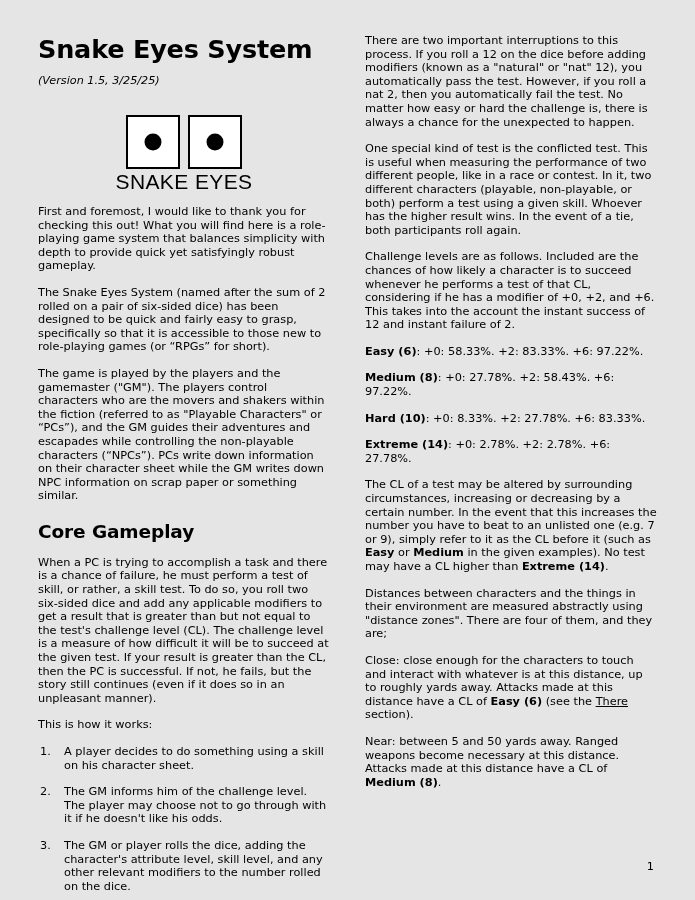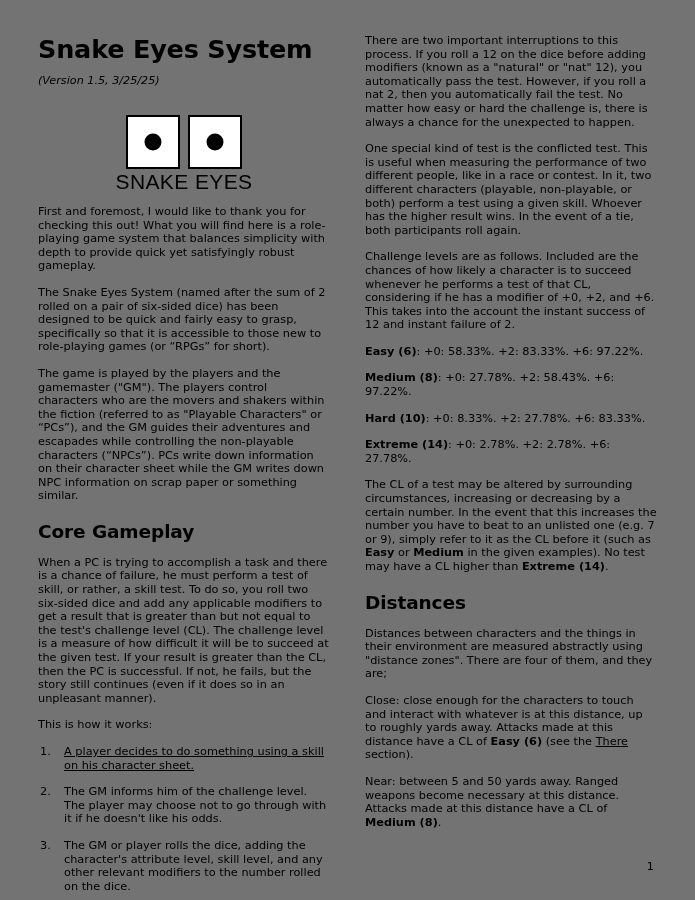--- a/index.html
+++ b/index.html
@@ -9,21 +9,21 @@
     background: #ffffff;
   }
   body {
     font-family: "DejaVu Sans", sans-serif;
     color: #000000;
   }
   #page {
     position: relative;
     width: 695px;
     height: 900px;
-    background: #737373;
+    background: #e5e5e5;
     overflow: hidden;
     box-sizing: border-box;
   }
   .col {
     position: absolute;
     top: 34px;
     width: 292px;
   }
   #col-left  { left: 38px; }
   #col-right { left: 365px; }
@@ -108,21 +108,21 @@
     counter-reset: stepnum;
   }
   ol.steps > li {
     position: relative;
     padding-left: 26px;
     font-size: 11.3px;
     line-height: 13.6px;
     margin-top: 13px;
     color: #000;
   }
-  ol.steps > li:first-child { margin-top: 8px; text-decoration: underline; }
+  ol.steps > li:first-child { margin-top: 8px; }
   ol.steps > li::before {
     counter-increment: stepnum;
     content: counter(stepnum) ".";
     position: absolute;
     left: 2px;
     top: 0;
     font-size: 11.3px;
     line-height: 13.6px;
   }
 
@@ -203,21 +203,20 @@
     </div>
     <div class="cl-entry">
       <span class="cl-name">Hard (10)</span><span>: +0: 8.33%. +2: 27.78%. +6: 83.33%.</span>
     </div>
     <div class="cl-entry">
       <span class="cl-name">Extreme (14)</span><span>: +0: 2.78%. +2: 2.78%. +6: 27.78%.</span>
     </div>
 
     <p class="body"><span>The CL of a test may be altered by surrounding circumstances, increasing or decreasing by a certain number. In the event that this increases the number you have to beat to an unlisted one (e.g. 7 or 9), simply refer to it as the CL before it (such as </span><b>Easy</b><span> or </span><b>Medium</b><span> in the given examples). No test may have a CL higher than </span><b>Extreme (14)</b><span>.</span></p>
 
-    <h2 class="section-head">Distances</h2>
 
     <p class="body">Distances between characters and the things in their environment are measured abstractly using "distance zones". There are four of them, and they are;</p>
 
     <p class="body"><span>Close: close enough for the characters to touch and interact with whatever is at this distance, up to roughly yards away. Attacks made at this distance have a CL of </span><b>Easy (6)</b><span> (see the </span><a class="u" href="#" style="color:#000;text-decoration:underline;">There</a><span> section).</span></p>
 
     <p class="body"><span>Near: between 5 and 50 yards away. Ranged weapons become necessary at this distance. Attacks made at this distance have a CL of </span><b>Medium (8)</b><span>.</span></p>
 
   </div>
 
   <div class="page-number">1</div>

